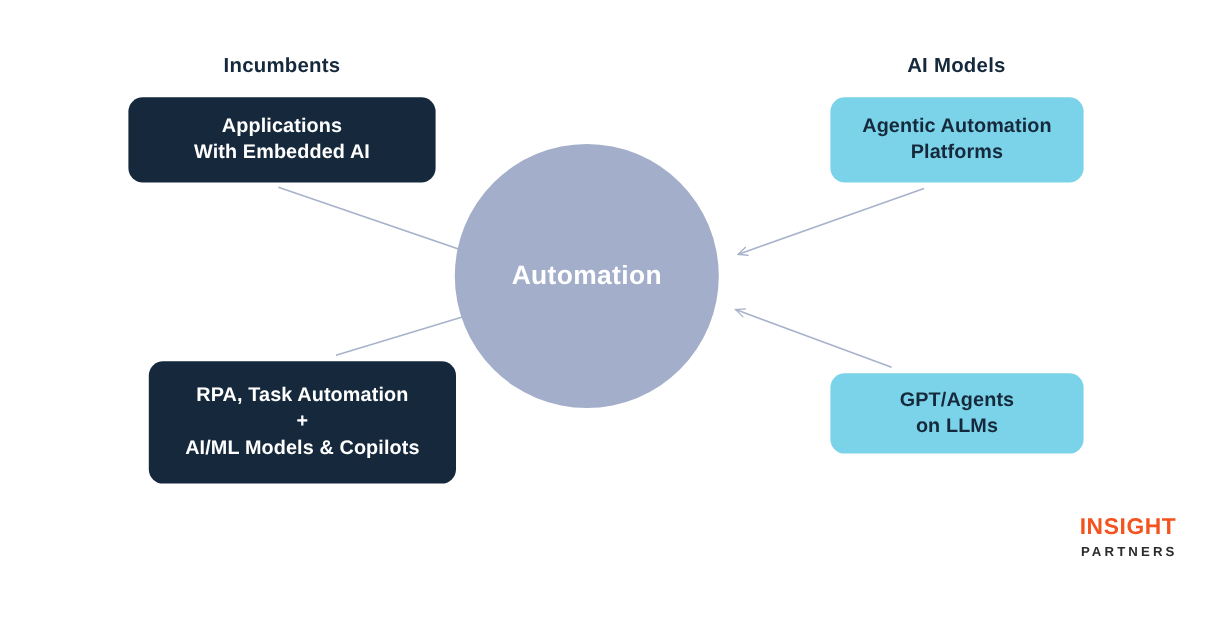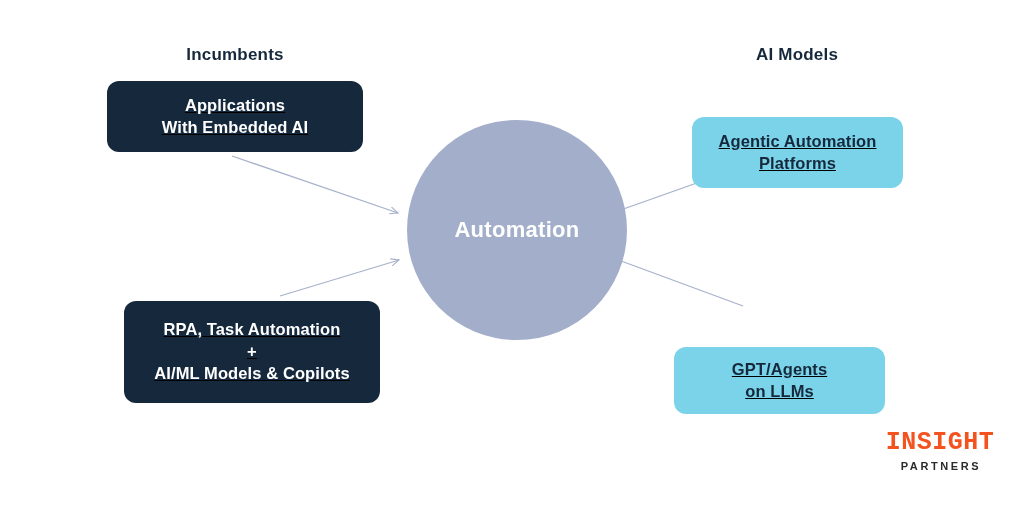--- a/index.html
+++ b/index.html
@@ -41,47 +41,45 @@
   .node-box {
     position: absolute;
     border-radius: 12px;
     display: flex;
     align-items: center;
     justify-content: center;
     text-align: center;
     box-sizing: border-box;
     padding: 6px 10px;
     z-index: 3;
-    text-decoration: underline;
   }
   .node-box .node-text {
     font-size: 16.5px;
     font-weight: bold;
     line-height: 1.32;
     white-space: pre-line;
     letter-spacing: 0.1px;
   }
   .node-dark {
     background: #16293C;
   }
   .node-dark .node-text { color: #ffffff; }
   .node-cyan {
     background: #7AD3E8;
-    margin-top: 36px;
   }
   .node-cyan .node-text { color: #16293C; }
 
   #box-embedded-ai { left: 107px; top: 81px;  width: 256px; height: 71px; }
   #box-rpa         { left: 124px; top: 301px; width: 256px; height: 102px; }
   #box-agentic     { left: 692px; top: 81px;  width: 211px; height: 71px; }
-  #box-gpt-agents  { left: 674px; top: 311px; width: 211px; height: 67px; }
+  #box-gpt-agents  { left: 692px; top: 311px; width: 211px; height: 67px; }
 
   #center-circle {
     position: absolute;
-    left: 407px;
+    left: 379px;
     top: 120px;
     width: 220px;
     height: 220px;
     border-radius: 50%;
     background: #A3AFCA;
     display: flex;
     align-items: center;
     justify-content: center;
     z-index: 2;
   }
@@ -95,23 +93,23 @@
   #logo {
     position: absolute;
     left: 884px;
     top: 430px;
     width: 112px;
     text-align: center;
     z-index: 4;
   }
   #logo .logo-insight {
     display: block;
-    font-family: Liberation Mono, monospace;
+    font-family: Liberation Sans, sans-serif;
     font-weight: bold;
-    font-size: 25px;
+    font-size: 19px;
     letter-spacing: 0.5px;
     color: #F4521E;
     line-height: 1;
   }
   #logo .logo-partners {
     display: block;
     font-family: "Liberation Sans", sans-serif;
     font-weight: bold;
     font-size: 11px;
     letter-spacing: 2.6px;

